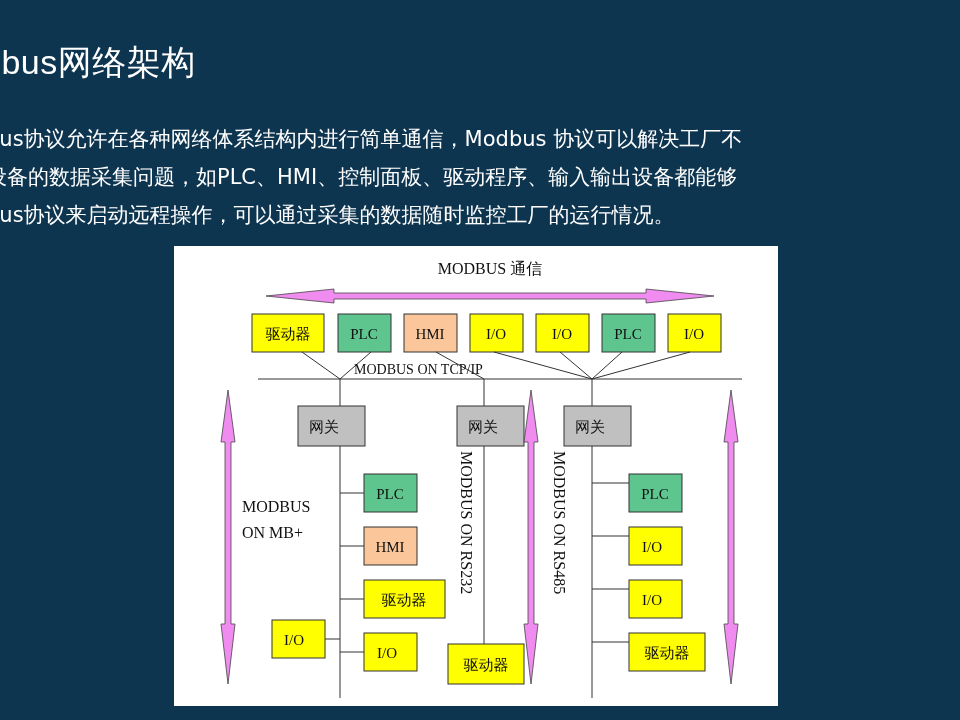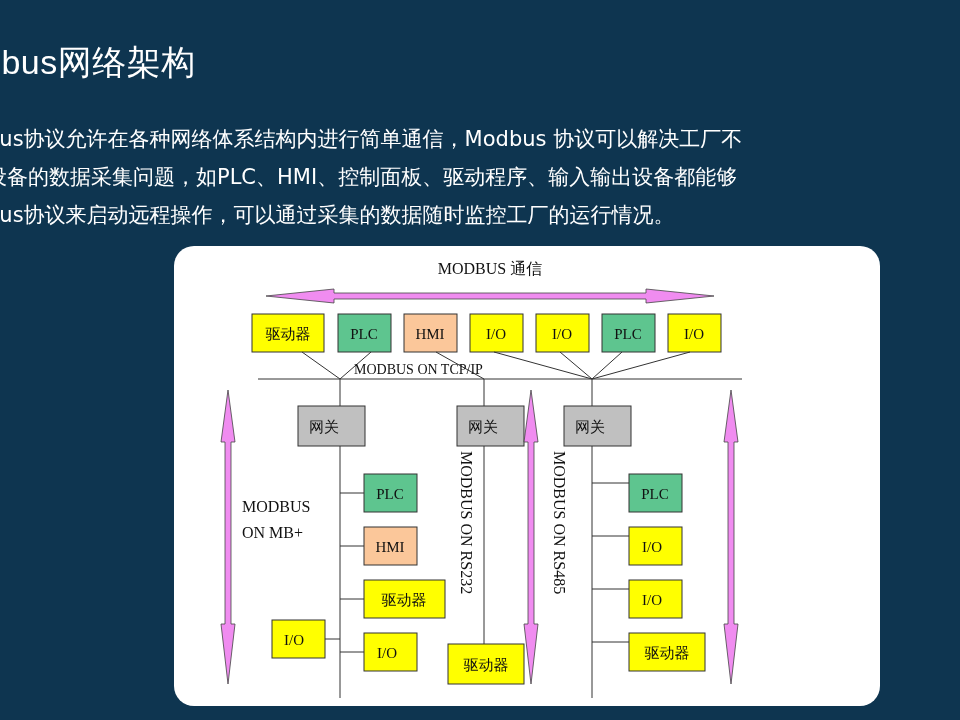--- a/index.html
+++ b/index.html
@@ -16,21 +16,21 @@
     }
     .body-text {
       position: absolute; left: -14px; top: 120px; width: 990px;
       color: #ffffff; font-size: 21px; line-height: 38px;
       font-family: "DejaVu Sans", sans-serif;
       white-space: nowrap;
     }
     .body-text .line { display: block; }
     .figure {
       position: absolute; left: 174px; top: 246px;
-      width: 706px; height: 460px; background: #ffffff; border-radius: 20px;
+      width: 604px; height: 460px; background: #ffffff;
     }
     .figure svg { display: block; }
     .svgtext { font-family: "Liberation Serif", "DejaVu Serif", serif; fill: #111; }
   </style>
 </head>
 <body>
 
 <div class="slide-title">dbus网络架构</div>
 
 <div class="body-text">

